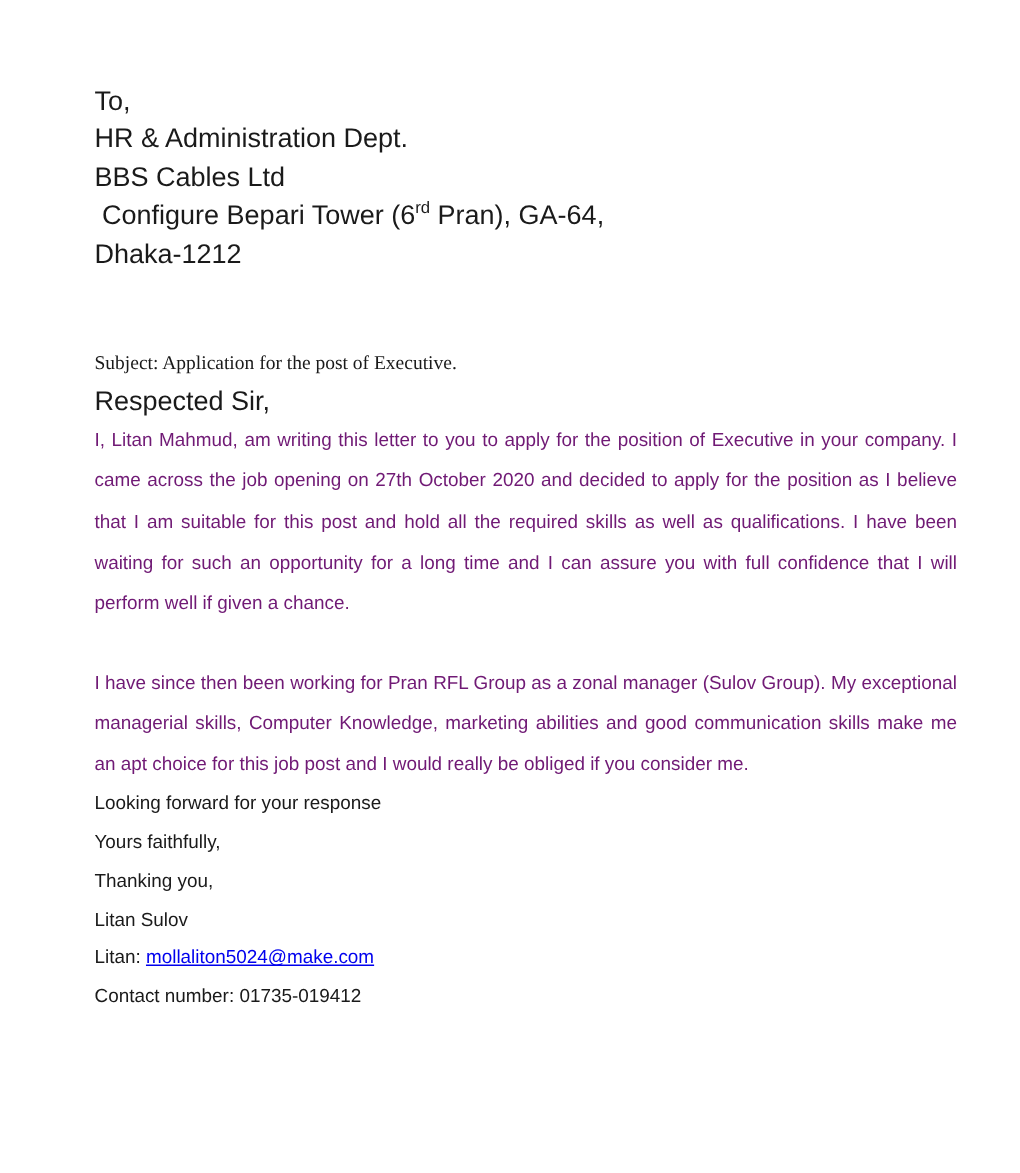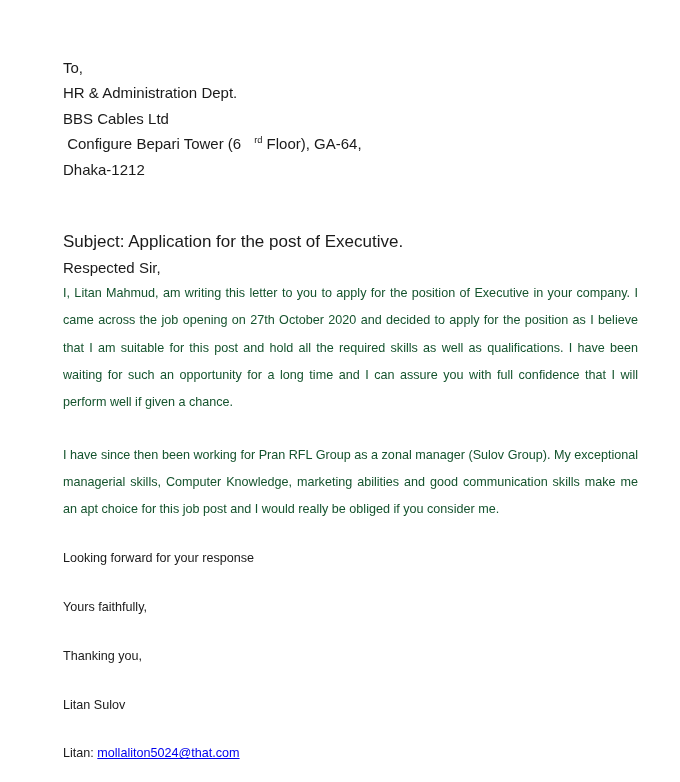--- a/index.html
+++ b/index.html
@@ -16,91 +16,90 @@
   }
   .page {
     position: relative;
     width: 680px;
     height: 782px;
     background: #ffffff;
     box-sizing: border-box;
     padding: 55px 42px 0 63px;
   }
   .letter-line {
-    font-size: 15px;
+    font-size: 18px;
     line-height: 25.4px;
     color: #1a1a1a;
     white-space: pre-wrap;
   }
   .addr-block .letter-line {
     line-height: 25.4px;
   }
   .spacer-line {
     height: 25.4px;
   }
   .spacer-half {
     height: 22px;
   }
   .body-para {
     font-size: 12.6px;
     line-height: 27.2px;
     text-align: justify;
     text-justify: inter-word;
-    color: #14532d;
+    color: #701a75;
     margin: 0;
     width: 575px;
   }
   .closing-line {
     font-size: 12.6px;
     line-height: 25.8px;
     color: #1a1a1a;
-    margin-top: 23px;
   }
   sup {
     font-size: 0.62em;
     vertical-align: super;
     line-height: 0;
-    margin-left: 13px;
   }
   .email-link {
     color: #0000ee;
     text-decoration: underline;
   }
   .subject-line {
-    font-size: 17px;
+    font-size: 13px;
     line-height: 25.4px;
+    font-family: Liberation Serif, serif;
   }
 </style>
 </head>
 <body>
 
 <div class="page">
 
   <div class="addr-block">
     <div class="letter-line">To,</div>
     <div class="letter-line">HR &amp; Administration Dept.</div>
     <div class="letter-line">BBS Cables Ltd</div>
-    <div class="letter-line"><span> Configure Bepari Tower (6</span><sup>rd</sup><span> Floor), GA-64,</span></div>
+    <div class="letter-line"><span> Configure Bepari Tower (6</span><sup>rd</sup><span> Pran), GA-64,</span></div>
     <div class="letter-line">Dhaka-1212</div>
   </div>
 
   <div class="spacer-line"></div>
   <div class="spacer-half"></div>
 
   <div class="subject-line">Subject: Application for the post of Executive.</div>
   <div class="letter-line">Respected Sir,</div>
 
   <p class="body-para">I, Litan Mahmud, am writing this letter to you to apply for the position of Executive in your company.  I came across the job opening on 27th October 2020 and decided to apply for the position as I believe that I am suitable for this post and hold all the required skills as well as qualifications. I have been waiting for such an opportunity for a long time and I can assure you with full confidence that I will perform well if given a chance.</p>
 
   <div class="spacer-line"></div>
 
   <p class="body-para">I have since then been working for Pran RFL Group as a zonal manager (Sulov Group). My exceptional managerial skills, Computer Knowledge, marketing abilities and good communication skills make me an apt choice for this job post and I would really be obliged if you consider me.</p>
 
   <div class="closing-block">
     <div class="closing-line">Looking forward for your response</div>
     <div class="closing-line">Yours faithfully,</div>
     <div class="closing-line">Thanking you,</div>
     <div class="closing-line">Litan Sulov</div>
-    <div class="closing-line"><span>Litan: </span><a class="email-link" href="#">mollaliton5024@that.com</a></div>
+    <div class="closing-line"><span>Litan: </span><a class="email-link" href="#">mollaliton5024@make.com</a></div>
     <div class="closing-line">Contact number: 01735-019412</div>
   </div>
 
 </div>
 
 </body></html>

